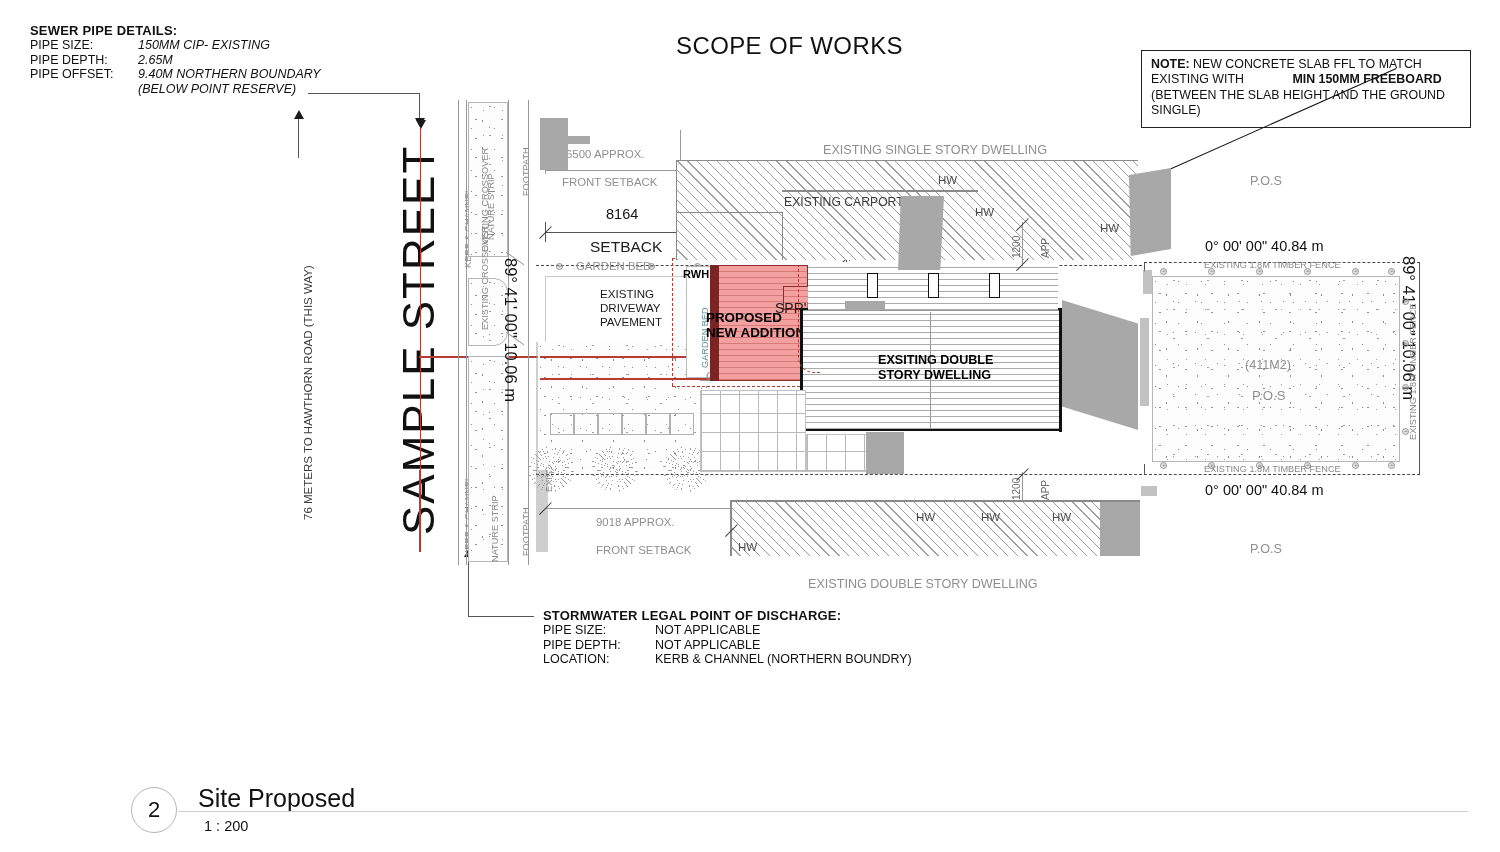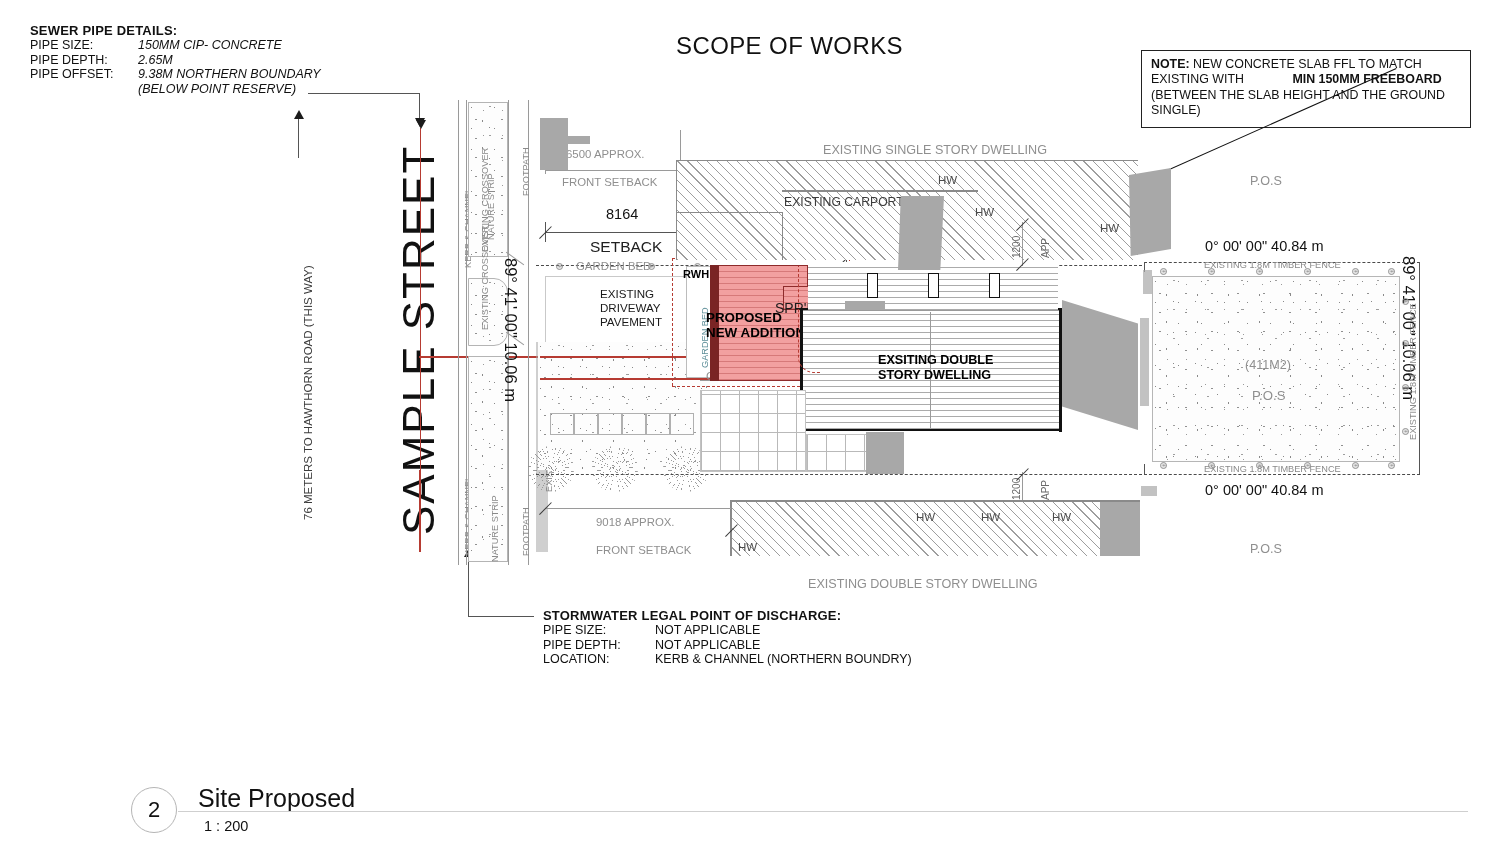--- a/index.html
+++ b/index.html
@@ -271,27 +271,27 @@
   }
 </style>
 </head>
 <body>
 
 <div id="page">
 
   <div class="abs" style="left:30px; top:23px;">
     <div class="blk-title">SEWER PIPE DETAILS:</div>
     <div class="blk-row">
-      <span class="lbl">PIPE SIZE:</span><span class="val">150MM CIP- CONCRETE</span>
+      <span class="lbl">PIPE SIZE:</span><span class="val">150MM CIP- EXISTING</span>
     </div>
     <div class="blk-row">
       <span class="lbl">PIPE DEPTH:</span><span class="val">2.65M</span>
     </div>
     <div class="blk-row">
-      <span class="lbl">PIPE OFFSET:</span><span class="val">9.38M NORTHERN BOUNDARY</span>
+      <span class="lbl">PIPE OFFSET:</span><span class="val">9.40M NORTHERN BOUNDARY</span>
     </div>
     <div class="blk-row">
       <span class="lbl"></span><span class="val">(BELOW POINT RESERVE)</span>
     </div>
   </div>
 
   <div class="ln-d" style="left:308px; top:93px; width:112px; height:1px;"></div>
   <div class="ln-d" style="left:419px; top:93px; width:1px; height:27px;"></div>
   <div class="arrowhead-dn" style="left:415px; top:118px;"></div>
 

